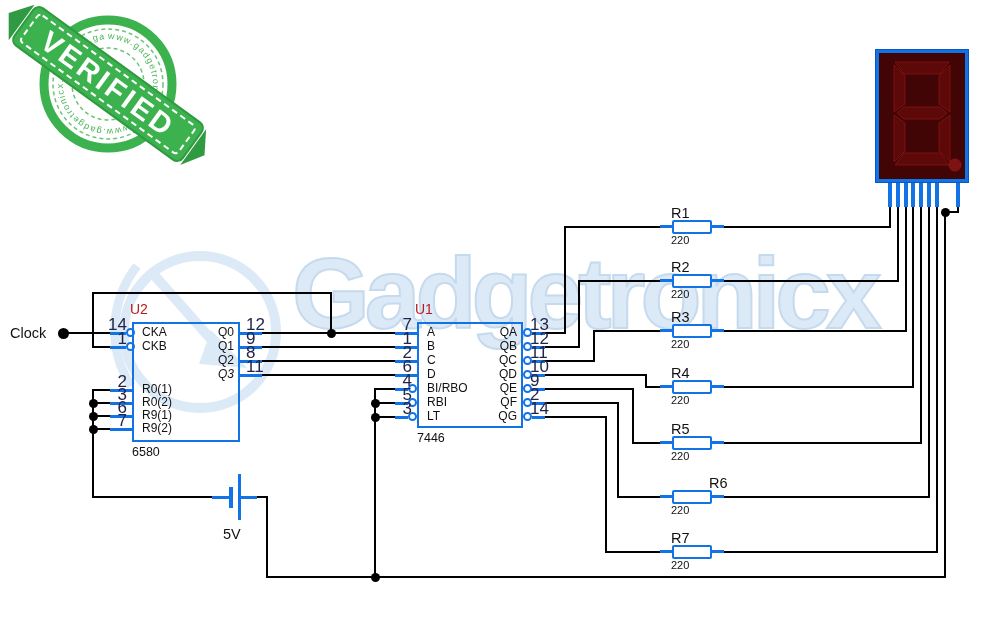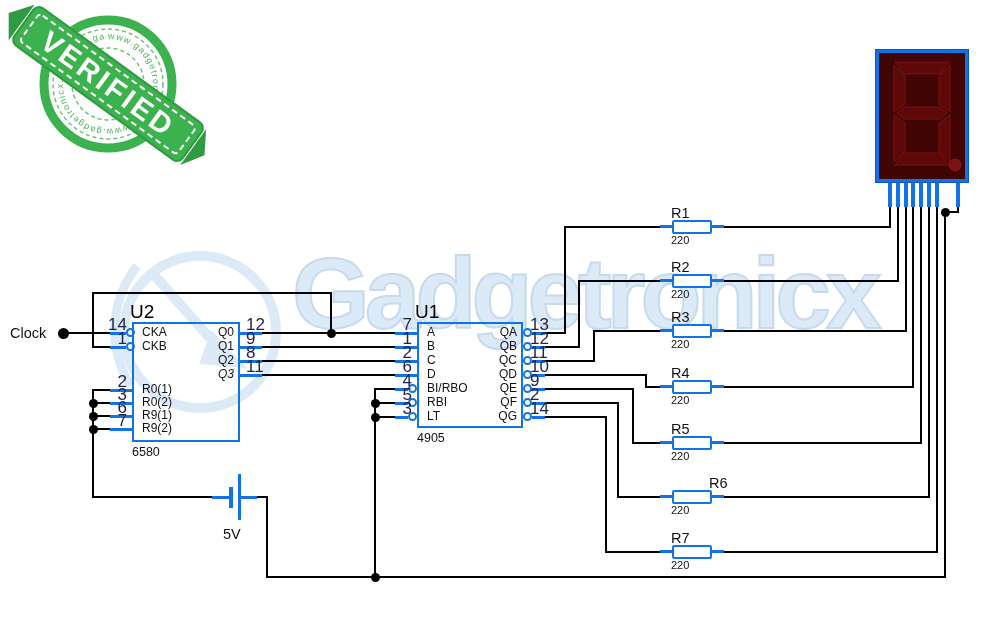--- a/index.html
+++ b/index.html
@@ -10,21 +10,21 @@
            letter-spacing:-5px;color:#dce9f7;-webkit-text-stroke:2px #c6daee;white-space:nowrap;}
   
   .w{position:absolute;background:#000;}
   .s{position:absolute;background:#1273e6;}
   .dot{position:absolute;background:#000;border-radius:50%;}
   .bubble{position:absolute;width:9px;height:9px;border:2px solid #1273e6;border-radius:50%;
           background:#fff;box-sizing:border-box;}
   .chip{position:absolute;border:2px solid #1273e6;background:transparent;box-sizing:border-box;}
   .rbody{position:absolute;width:40px;height:14px;border:2px solid #1273e6;background:#fff;
          box-sizing:border-box;border-radius:2px;}
-  .ref{position:absolute;font-size:19px;color:#000000;}
+  .ref{position:absolute;font-size:14px;color:#b91c1c;}
   .part{position:absolute;font-size:12.5px;color:#111;}
   .num{position:absolute;font-size:17px;color:#24244a;line-height:12px;}
   .nr{width:30px;text-align:right;}
   .pname{position:absolute;font-size:12px;color:#111;line-height:13px;}
   .pr{width:40px;text-align:right;}
   .rname{position:absolute;font-size:14.5px;color:#111;}
   .rval{position:absolute;font-size:11px;color:#111;}
   .biglbl{position:absolute;font-size:14.5px;color:#111;}
   .display{position:absolute;left:876px;top:50px;width:92px;height:132px;background:#420505;
            border:3px solid #1273e6;box-sizing:border-box;box-shadow:0 0 0 1px #0a57c4;}
@@ -183,21 +183,21 @@
       <div class="rbody" style="left: 672px; top: 490px; width: 40px; height: 14px;"></div>
       <div class="rbody" style="left: 672px; top: 545px; width: 40px; height: 14px;"></div>
     </div>
 
   <div class="chip" style="left:132px;top:322px;width:108px;height:120px;"></div>
   <div class="ref" style="left:130px;top:301px;">U2</div>
   <div class="part" style="left:132px;top:445px;">6580</div>
 
   <div class="chip" style="left:417px;top:322px;width:106px;height:106px;"></div>
   <div class="ref" style="left:415px;top:301px;text-align:right;">U1</div>
-  <div class="part" style="left:417px;top:431px;">4905</div>
+  <div class="part" style="left:417px;top:431px;">7446</div>
 
   <div class="num nr" style="left:97px;top:319px;">14</div>
   <div class="num nr" style="left:97px;top:333px;">1</div>
   <div class="num nr" style="left:97px;top:376px;">2</div>
   <div class="num nr" style="left:97px;top:389px;">3</div>
   <div class="num nr" style="left:97px;top:402px;">6</div>
   <div class="num nr" style="left:97px;top:415px;">7</div>
   <div class="num" style="left:246px;top:319px;">12</div>
   <div class="num" style="left:246px;top:333px;">9</div>
   <div class="num" style="left:246px;top:347px;">8</div>

